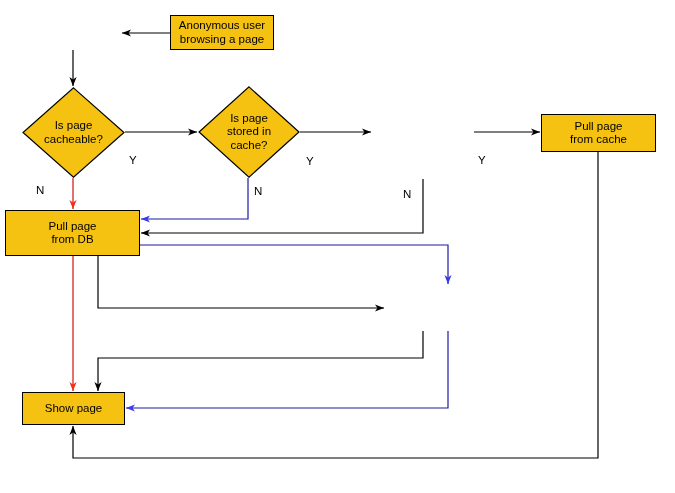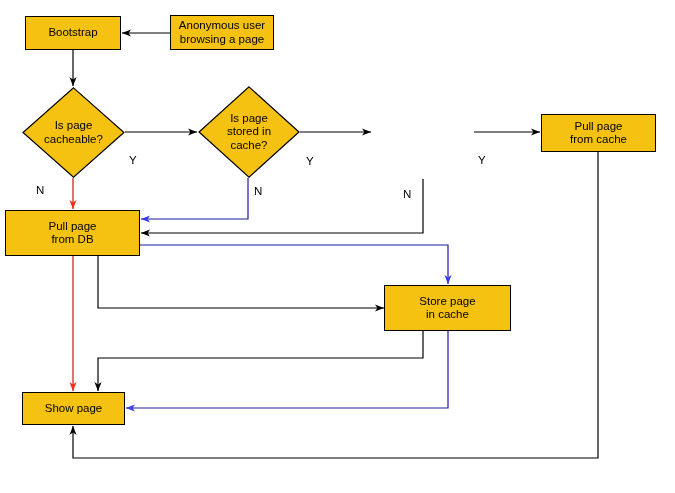--- a/index.html
+++ b/index.html
@@ -79,33 +79,30 @@
         <polyline points="423,179 423,233 141,233" fill="none" stroke="#000000" stroke-width="1.2" marker-end="url(#ah-black)"></polyline>
         <polyline points="98,256 98,308 384,308" fill="none" stroke="#000000" stroke-width="1.2" marker-end="url(#ah-black)"></polyline>
         <polyline points="140,245 448,245 448,284" fill="none" stroke="#1C1C9E" stroke-width="1.2" marker-end="url(#ah-blue)"></polyline>
         <polyline points="423,331 423,358 98,358 98,391" fill="none" stroke="#000000" stroke-width="1.2" marker-end="url(#ah-black)"></polyline>
         <polyline points="448,331 448,408 126,408" fill="none" stroke="#1C1C9E" stroke-width="1.2" marker-end="url(#ah-blue)"></polyline>
         <polyline points="73,256 73,391" fill="none" stroke="#D01212" stroke-width="1.2" marker-end="url(#ah-red)"></polyline>
         <polyline points="598,152 598,458 73,458 73,426" fill="none" stroke="#000000" stroke-width="1.2" marker-end="url(#ah-black)"></polyline>
       </g>
   </svg>
 
-  <div class="node box" style="left: 25px; top: 16px; width: 96px; height: 34px; background: rgb(245, 194, 17); border-color: rgb(0, 0, 0);">Bootstrap</div>
 
   <div class="node box" style="left: 170px; top: 15px; width: 104px; height: 35px; background: rgb(245, 194, 17); border-color: rgb(0, 0, 0);">Anonymous user
 browsing a page</div>
 
   <div class="node box" style="left: 541px; top: 114px; width: 115px; height: 38px; background: rgb(245, 194, 17); border-color: rgb(0, 0, 0);">Pull page
 from cache</div>
 
   <div class="node box" style="left: 5px; top: 210px; width: 135px; height: 46px; background: rgb(245, 194, 17); border-color: rgb(0, 0, 0);">Pull page
 from DB</div>
 
-  <div class="node box" style="left: 384px; top: 285px; width: 127px; height: 46px; background: rgb(245, 194, 17); border-color: rgb(0, 0, 0);">Store page
-in cache</div>
 
   <div class="node box" style="left: 22px; top: 392px; width: 103px; height: 33px; background: rgb(245, 194, 17); border-color: rgb(0, 0, 0); text-align: right;">Show page</div>
 
   <div class="node diamond" style="left:22px; top:87px; width:103px; height:91px;">
     <svg class="diamond-shape" viewBox="0 0 100 100" preserveAspectRatio="none">
       <polygon points="50,1 99,50 50,99 1,50" fill="#F5C211" stroke="#000000" stroke-width="1.2" vector-effect="non-scaling-stroke"></polygon>
     </svg>
     <div class="diamond-label">Is page
 cacheable?</div>
   </div>

